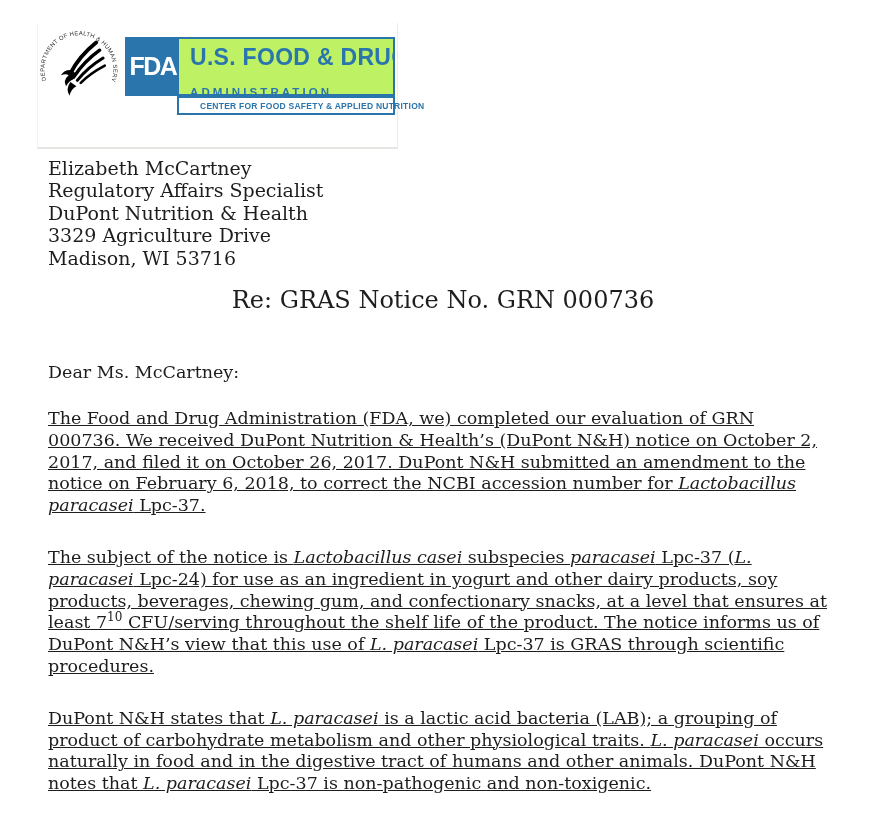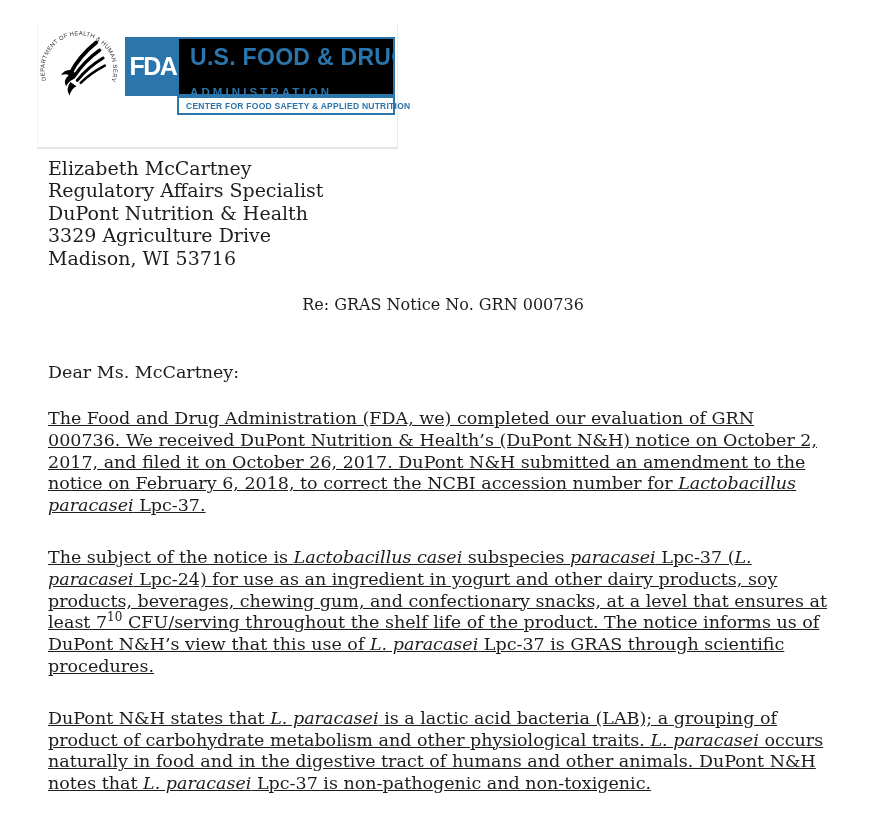--- a/index.html
+++ b/index.html
@@ -20,21 +20,21 @@
     border-left: 1px solid #f4f3f0;
   }
 
   
   .hhs { position: absolute; left: 36px; top: 24px; width: 86px; height: 92px; }
   .hhs svg { width: 100%; height: 100%; }
 
   
   .fda {
     position: absolute; left: 125px; top: 37px; width: 270px; height: 59px;
-    border: 2px solid #2a75ac; background: #000000; display: flex;
+    border: 2px solid #2a75ac; background: #bef264; display: flex;
   }
   .fda-sq {
     width: 52px; background: #2a75ac; color: #ffffff;
     display: flex; align-items: center; justify-content: center;
     font-family: "Liberation Sans", sans-serif; font-weight: bold;
     font-size: 25px; letter-spacing: -1.5px;
   }
   .fda-text { flex: 1; padding: 6px 0 0 11px; overflow: hidden; }
   .fda-l1 {
     font-family: "Liberation Sans", sans-serif; font-weight: bold;
@@ -44,31 +44,31 @@
   .fda-l2 {
     font-family: "Liberation Sans", sans-serif; font-weight: bold;
     font-size: 11.5px; color: #2a75ac; letter-spacing: 3.1px;
     margin-top: 17px; white-space: nowrap;
   }
   .cfsan {
     position: absolute; left: 177px; top: 96px; width: 218px; height: 19px;
     border: 2px solid #2a75ac; background: #fff; color: #2a75ac;
     font-family: "Liberation Sans", sans-serif; font-weight: bold;
     font-size: 8.5px; letter-spacing: 0.25px;
-    display: flex; align-items: center; padding-left: 7px; white-space: nowrap;
+    display: flex; align-items: center; padding-left: 21px; white-space: nowrap;
   }
 
   
   .recipient {
     position: absolute; left: 48px; top: 157px;
     font-size: 19px; line-height: 22.4px;
   }
   .subject {
-    position: absolute; left: 48px; top: 295px; width: 790px;
-    text-align: center; font-size: 16px; white-space: nowrap;
+    position: absolute; left: 48px; top: 286px; width: 790px;
+    text-align: center; font-size: 24px; white-space: nowrap;
   }
   .salutation {
     position: absolute; left: 48px; top: 362px; font-size: 17.5px; white-space: nowrap;
   }
   .letter-body {
     position: absolute; left: 48px; top: 408px; width: 820px;
     font-size: 17.5px; line-height: 21.8px;
   }
   .paragraph { margin: 0 0 30px 0; }
   .line { white-space: nowrap; text-decoration: underline; }

